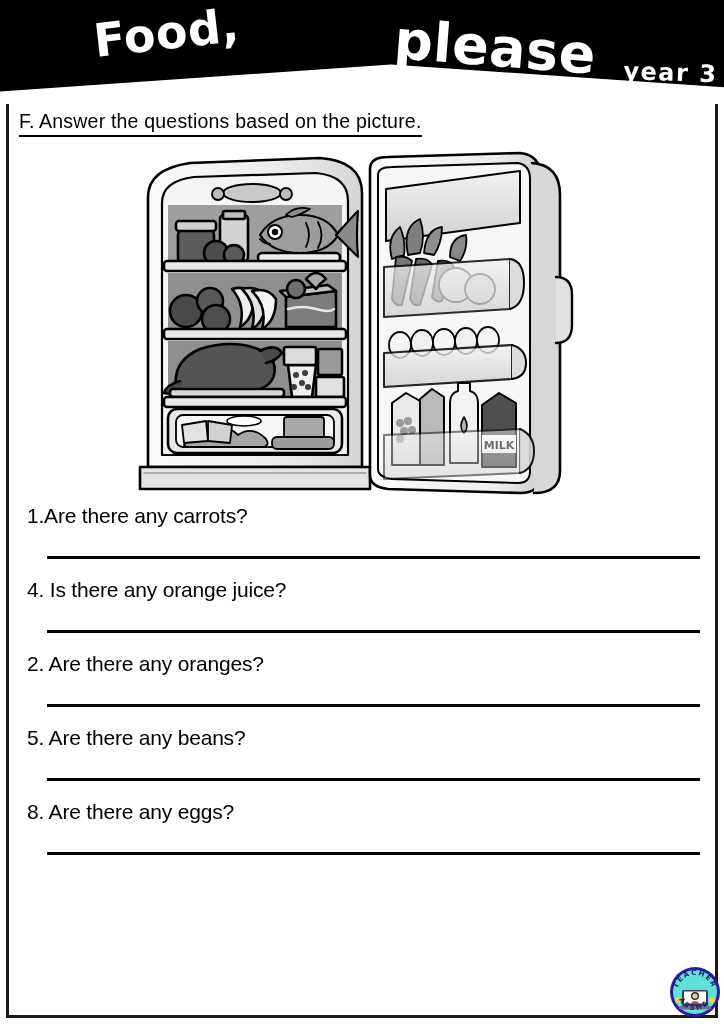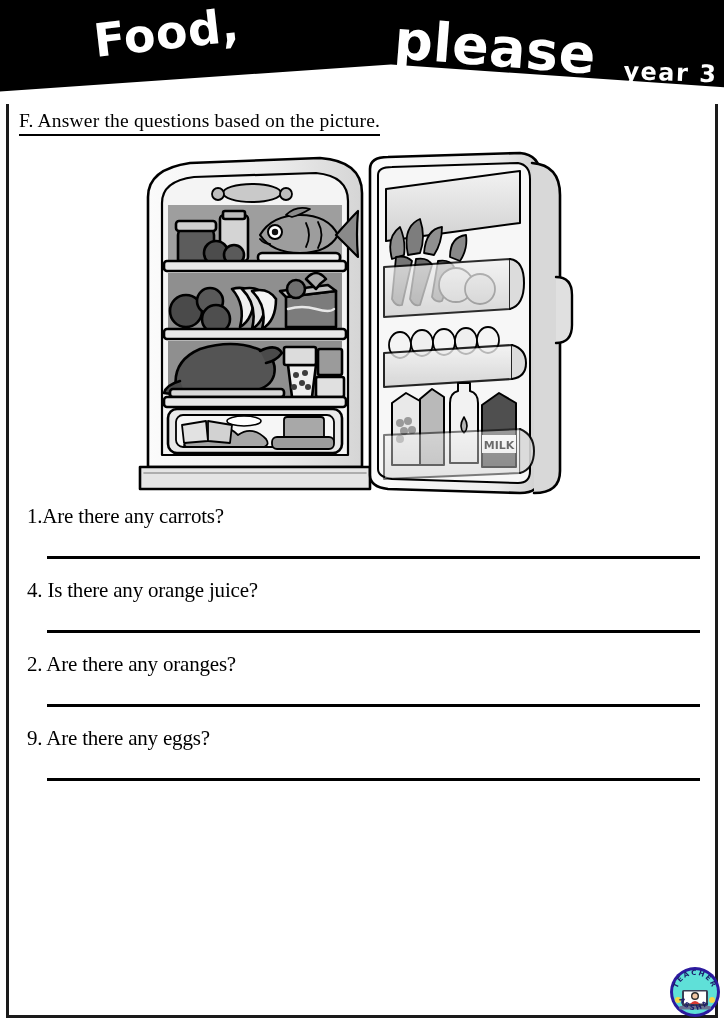--- a/index.html
+++ b/index.html
@@ -71,21 +71,21 @@
     font-size: 24px;
     transform: rotate(2deg);
     transform-origin: left bottom;
     letter-spacing: 1.5px;
   }
 
   
   #instruction {
     position: absolute;
     left: 19px; top: 110px;
-    font-family: Liberation Serif, serif;
+    font-family: Liberation Sans, sans-serif;
     font-size: 19.5px;
     color: #000000;
     letter-spacing: 0.2px;
     border-bottom: 2.5px solid #000000;
     padding-bottom: 2px;
     white-space: nowrap;
   }
 
   
   #fridge-figure {
@@ -98,21 +98,21 @@
   
   #questions {
     position: absolute;
     left: 0; top: 498px;
     width: 724px;
   }
   .qrow { position: relative; height: 74px; }
   .qtext {
     position: absolute;
     left: 27px; top: 6px;
-    font-family: Liberation Serif, serif;
+    font-family: Liberation Sans, sans-serif;
     font-size: 21px;
     color: #000000;
     letter-spacing: -0.2px;
     white-space: nowrap;
   }
   .qline {
     position: absolute;
     left: 47px; top: 58px;
     width: 653px;
     height: 0;
@@ -320,23 +320,27 @@
       <div class="qtext">4. Is there any orange juice?</div>
       <div class="qline"></div>
     </div>
 
     <div class="qrow">
       <div class="qtext">2. Are there any oranges?</div>
       <div class="qline"></div>
     </div>
 
 
-
-    <div class="qrow">
-      <div class="qtext">9. Are there any eggs?</div>
+    <div class="qrow">
+      <div class="qtext">5. Are there any beans?</div>
+      <div class="qline"></div>
+    </div>
+
+    <div class="qrow">
+      <div class="qtext">8. Are there any eggs?</div>
       <div class="qline"></div>
     </div>
 
   </div>
 
   <div id="logo-badge">
     <svg viewBox="0 0 54 58" xmlns="http://www.w3.org/2000/svg">
       <defs>
         <path id="arcTop" d="M9 31 A18 18 0 0 1 45 31" fill="none"></path>
         <path id="arcBot" d="M10 31 A17 17 0 0 0 44 31" fill="none"></path>

